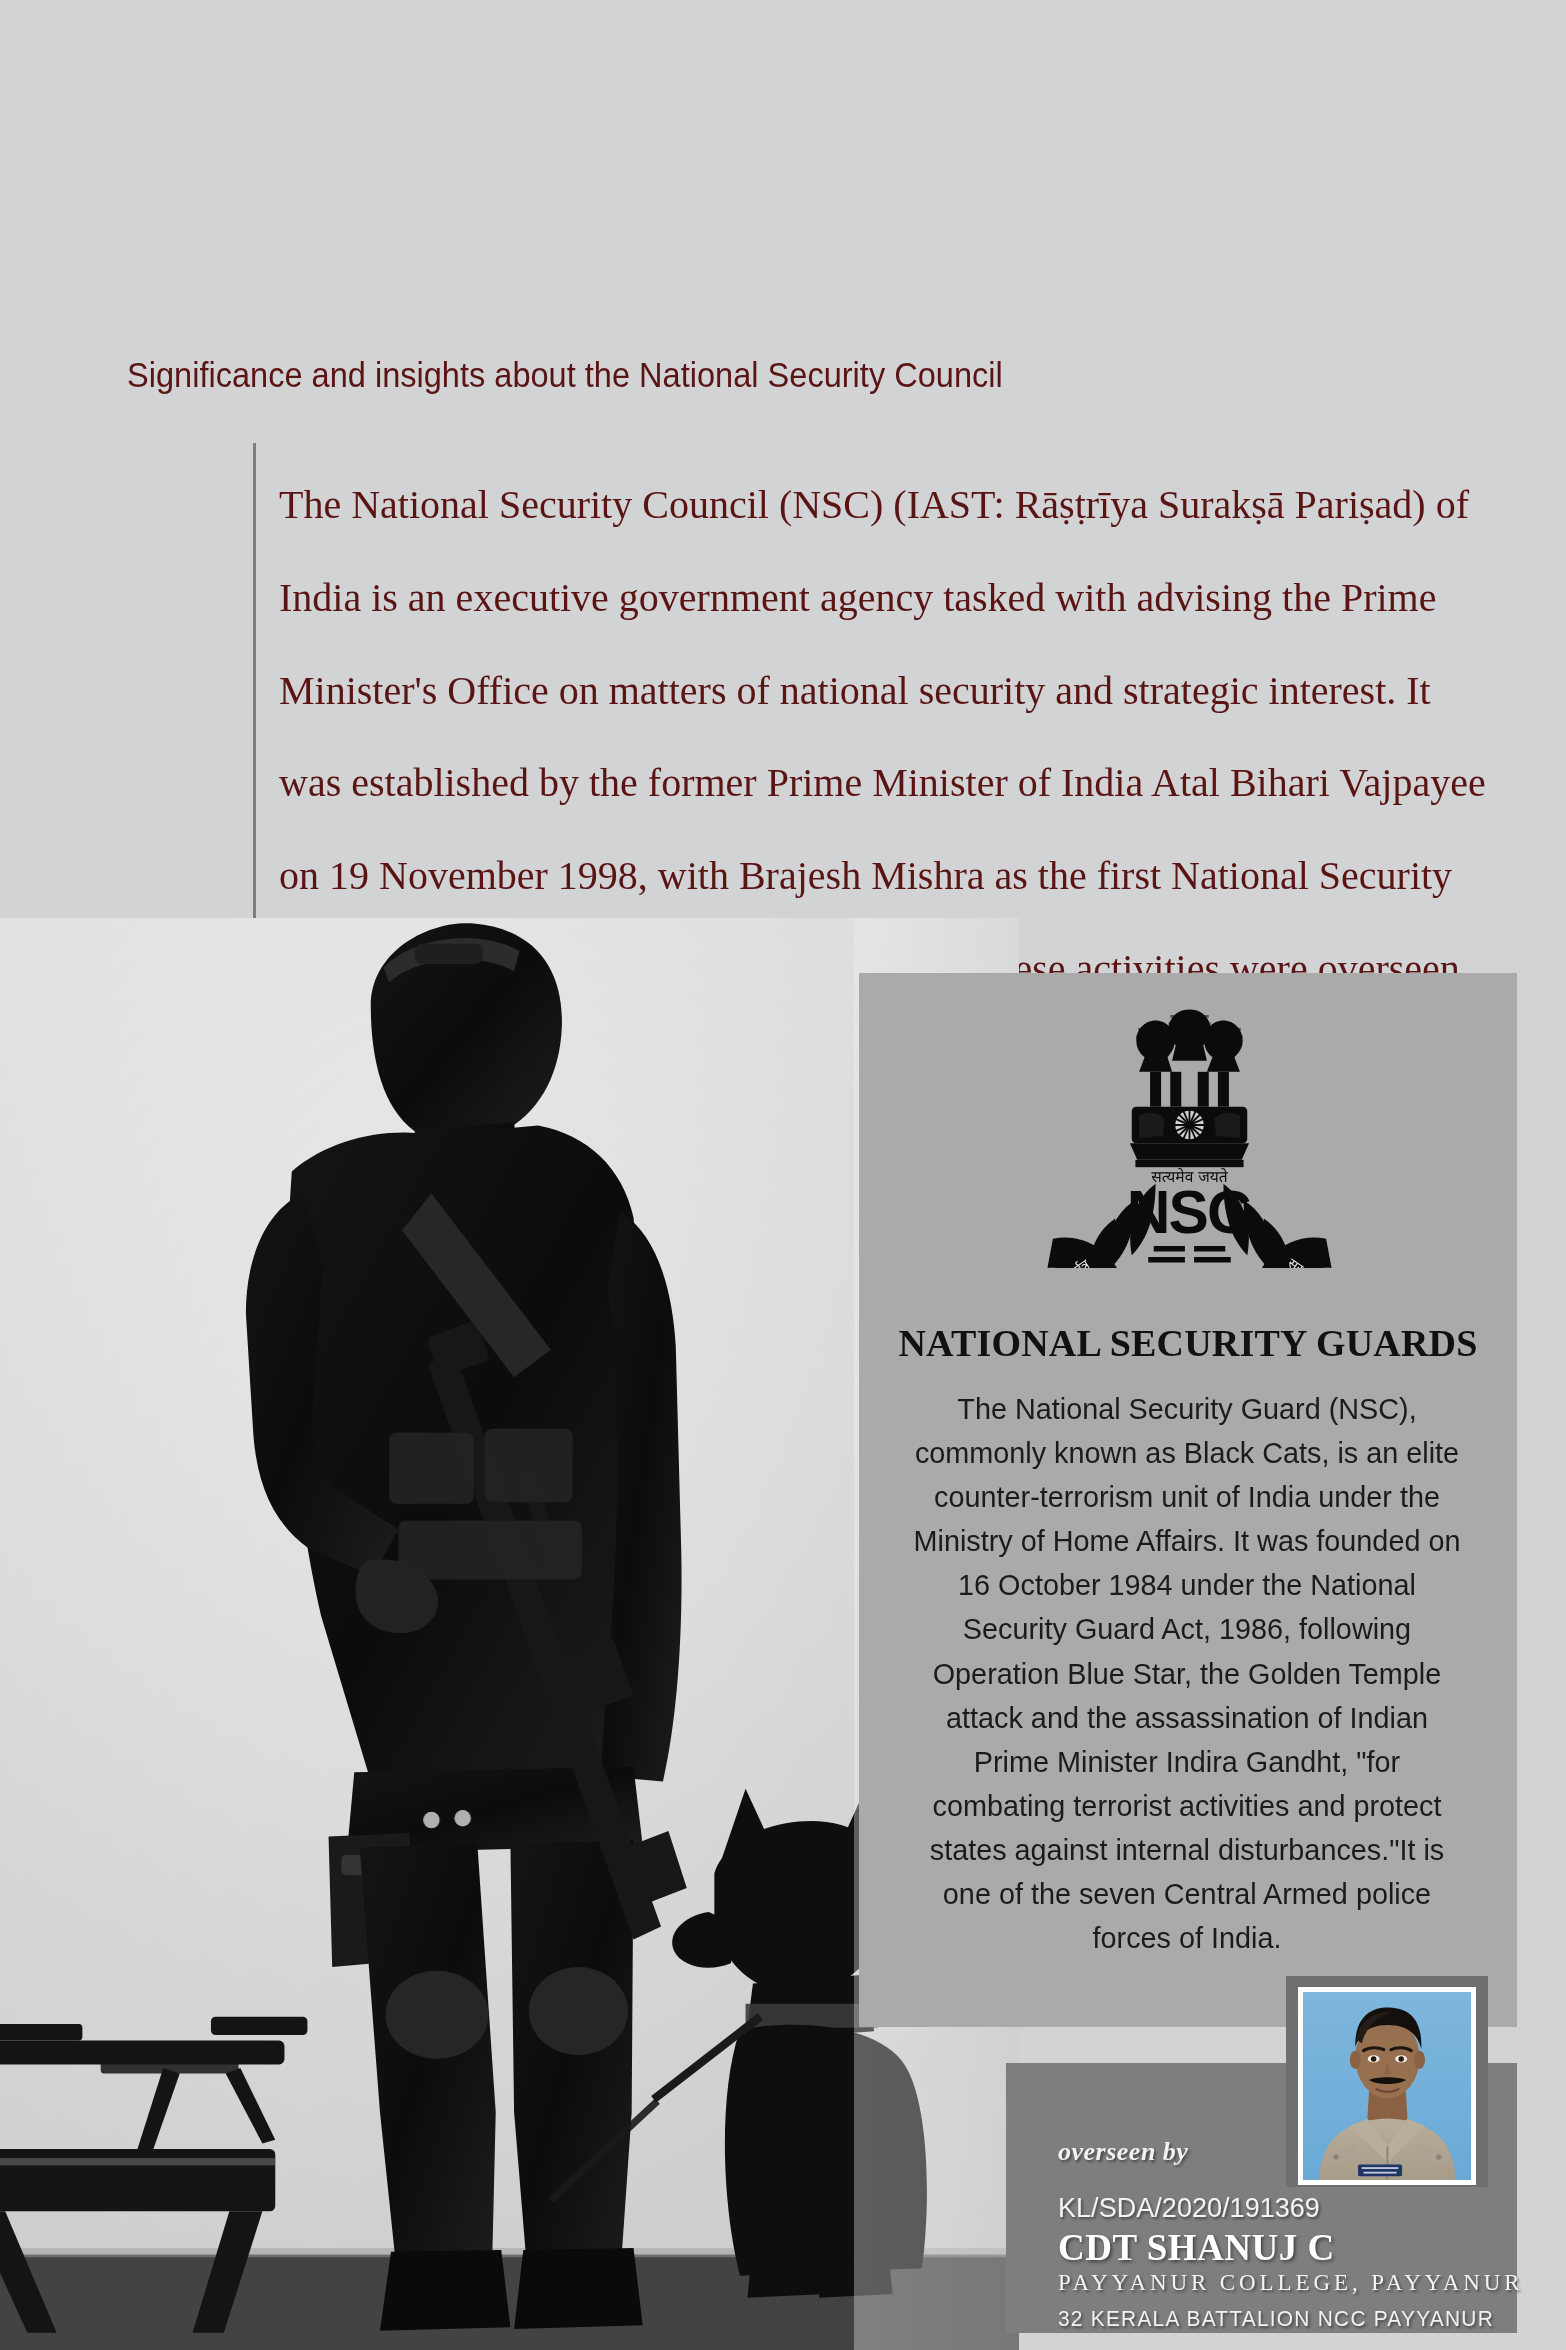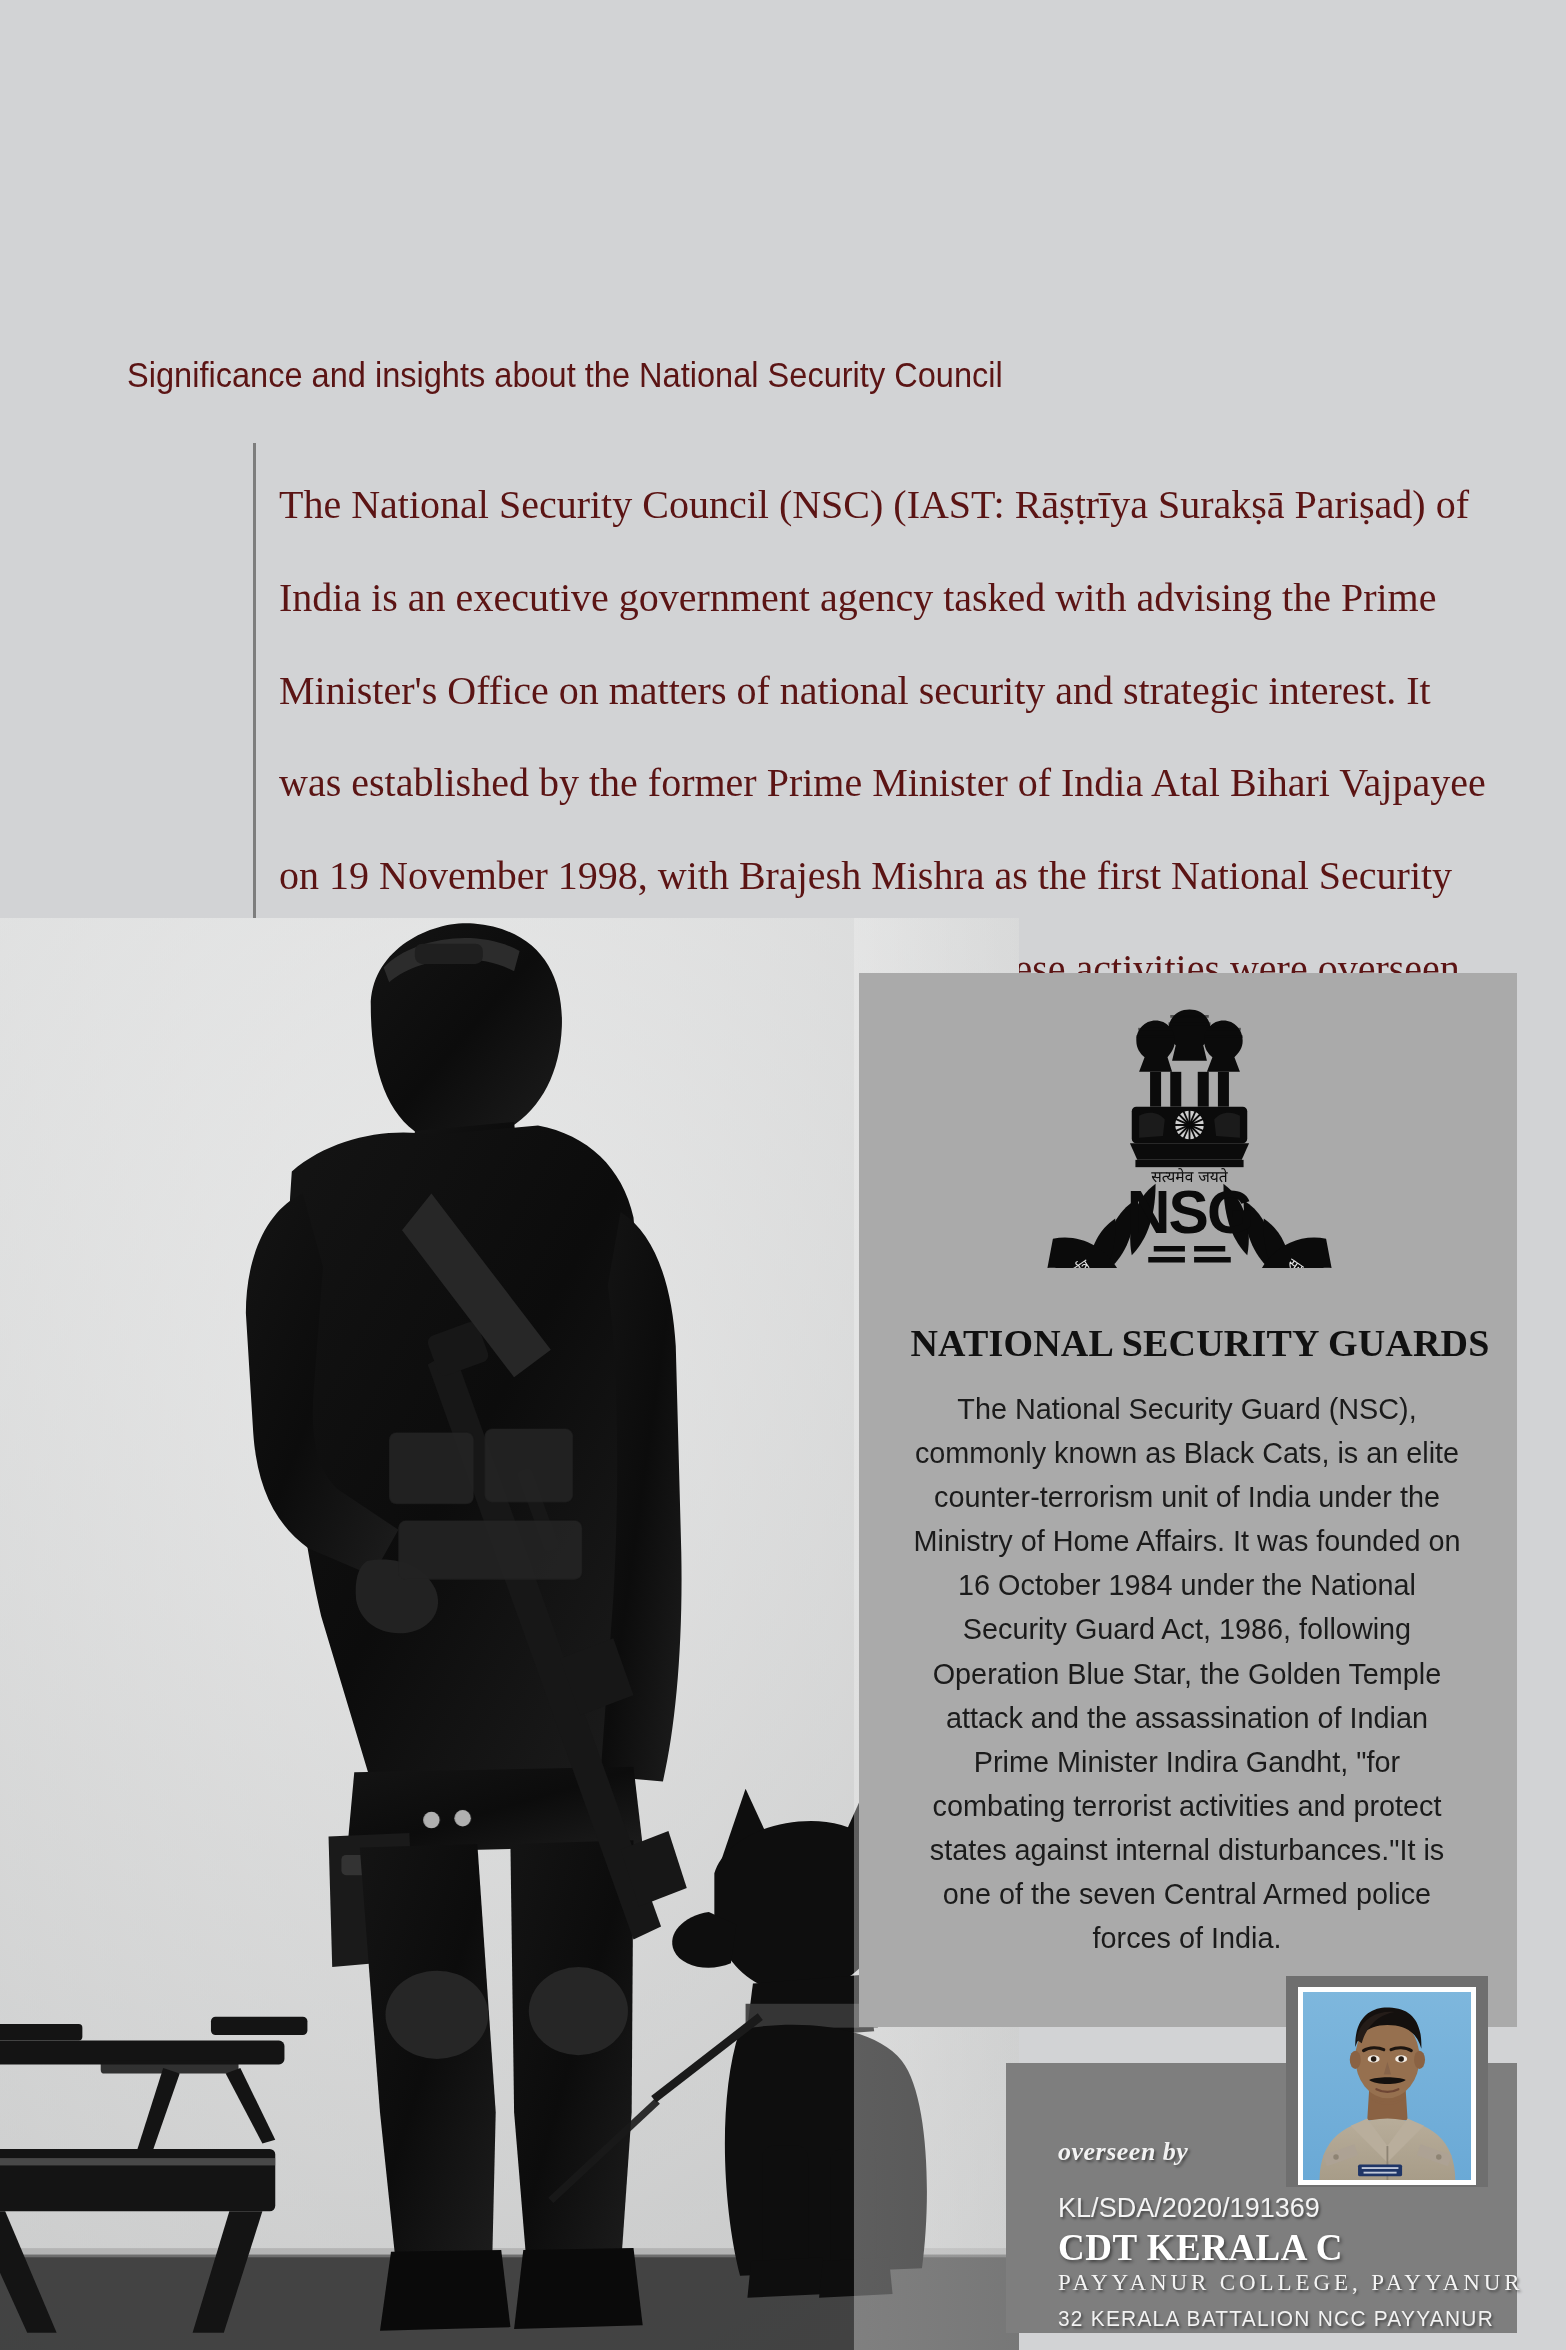--- a/index.html
+++ b/index.html
@@ -344,27 +344,27 @@
           <rect x="150" y="272" width="10" height="38" fill="#aaaaaa"></rect>
         </g>
 
         <text x="36" y="306" text-anchor="middle" font-family="'DejaVu Sans', sans-serif" font-size="15" fill="#e8e8e8" transform="rotate(-34 36 306)">सर्वत्र</text>
         <text x="274" y="306" text-anchor="middle" font-family="'DejaVu Sans', sans-serif" font-size="15" fill="#e8e8e8" transform="rotate(34 274 306)">सुरक्षा</text>
         <text x="155" y="342" text-anchor="middle" font-family="'DejaVu Sans', sans-serif" font-size="16" fill="#e8e8e8">सर्वोत्तम</text>
       </svg>
     </div>
   </div>
 
-  <div class="panel-heading" style="left:859px;padding-left:12px;">NATIONAL SECURITY GUARDS</div>
+  <div class="panel-heading" style="left:859px;">NATIONAL SECURITY GUARDS</div>
   <div class="panel-body" style="left:895px;">The National Security Guard (NSC), commonly known as Black Cats, is an elite counter-terrorism unit of India under the Ministry of Home Affairs. It was founded on 16 October 1984 under the National Security Guard Act, 1986, following Operation Blue Star, the Golden Temple attack and the assassination of Indian Prime Minister Indira Gandht, "for combating terrorist activities and protect states against internal disturbances."It is one of the seven Central Armed police forces of India.</div>
 
   <div class="credit-block"></div>
   <div class="presented-by">overseen by</div>
   <div class="credit-id">KL/SDA/2020/191369</div>
-  <div class="credit-name">CDT KERALA C</div>
+  <div class="credit-name">CDT SHANUJ C</div>
   <div class="credit-college">PAYYANUR COLLEGE,  PAYYANUR</div>
   <div class="credit-battalion">32 KERALA BATTALION NCC PAYYANUR</div>
 
   <div class="portrait-frame">
     <div class="portrait-inner">
       <svg viewBox="0 0 184 206" preserveAspectRatio="xMidYMid slice" aria-hidden="true">
         <defs>
           <linearGradient id="skyBlue" x1="0" y1="0" x2="0" y2="1">
             <stop offset="0%" stop-color="#7eb7dd"></stop>
             <stop offset="100%" stop-color="#6aa9d6"></stop>

